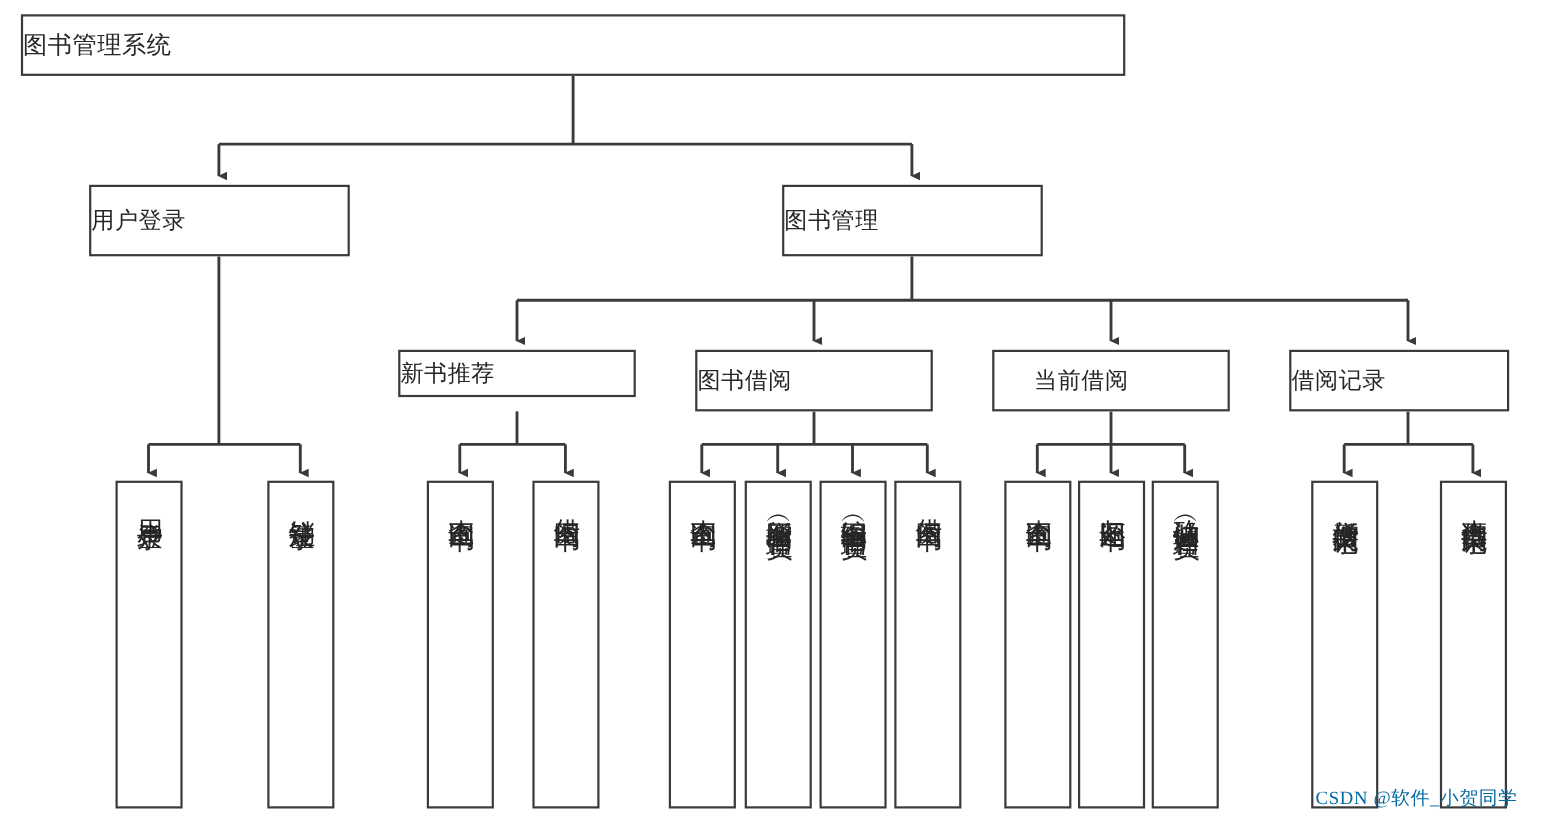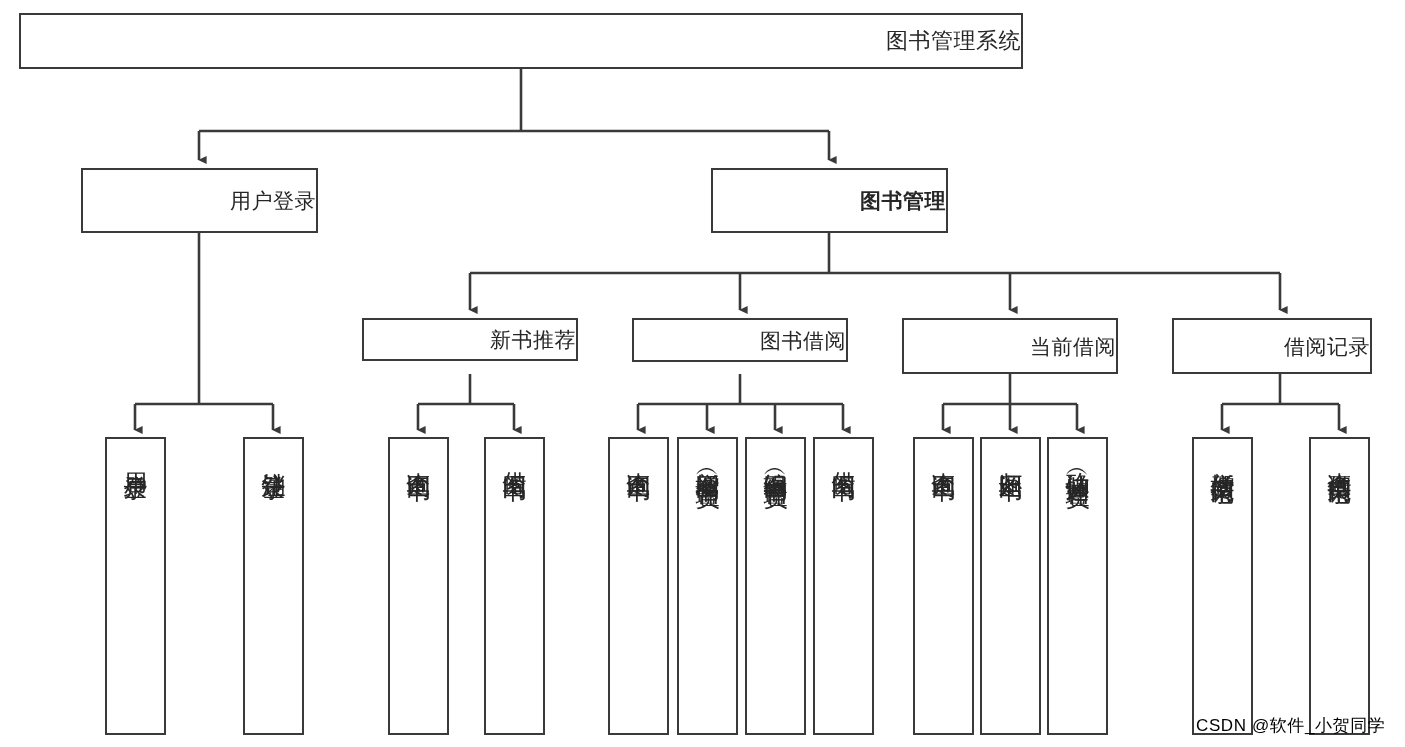--- a/index.html
+++ b/index.html
@@ -1,31 +1,31 @@
 <!DOCTYPE html>
 <html><head>
 <meta charset="utf-8">
 <style>
   html,body{margin:0;padding:0;background:#ffffff;}
   body{width:1405px;height:747px;overflow:hidden;font-family:"Liberation Sans","DejaVu Sans",sans-serif;}
   #diagram{position:relative;width:1405px;height:747px;background:#fff;}
   svg.links{position:absolute;left:0;top:0;width:1405px;height:747px;pointer-events:none;}
   .node{position:absolute;box-sizing:border-box;background:#ffffff;
-        border:2.5px solid #3a3a3a;display:flex;align-items:center;justify-content:flex-end;}
+        border:2.5px solid #3a3a3a;display:flex;align-items:center;justify-content:flex-start;}
   .node .lbl{color:#262626;letter-spacing:.5px;}
   .node.h .lbl{font-size:21px;line-height:1;white-space:nowrap;}
   .node.root .lbl{font-size:22px;}
   .node.v{align-items:flex-start;justify-content:center;padding-top:14px;}
   .node.v .lbl{
      writing-mode:vertical-rl; text-orientation:upright;
      font-size:24px; line-height:1.16; letter-spacing:2px;
      white-space:nowrap; text-align:left;
   }
-  .watermark{position:absolute;color:#000000;font-size:17px;white-space:nowrap;
-             letter-spacing:.6px;}
+  .watermark{position:absolute;color:#0369a1;font-size:17px;white-space:nowrap;
+             letter-spacing:.6px;font-family:Liberation Serif, serif;}
 </style>
 </head>
 <body>
 
 <div id="diagram">
 
   <svg class="links" viewBox="0 0 1405 747" xmlns="http://www.w3.org/2000/svg">
     <defs>
       <marker id="arrow" markerWidth="10" markerHeight="10" refX="4.2" refY="7.6" orient="auto" markerUnits="userSpaceOnUse">
         <path d="M0.3,0 L8.1,0 L4.2,8.4 z" fill="#3a3a3a"></path>
@@ -75,31 +75,31 @@
     </g>
   </svg>
 
   <div class="node h root" style="left:19px;top:13px;width:1004px;height:56px;">
     <span class="lbl">图书管理系统</span>
   </div>
 
   <div class="node h" style="left:81px;top:168px;width:237px;height:65px;">
     <span class="lbl">用户登录</span>
   </div>
-  <div class="node h" style="left:711px;top:168px;width:237px;height:65px;font-weight:bold;">
+  <div class="node h" style="left:711px;top:168px;width:237px;height:65px;">
     <span class="lbl">图书管理</span>
   </div>
 
   <div class="node h" style="left:362px;top:318px;width:216px;height:43px;">
     <span class="lbl">新书推荐</span>
   </div>
-  <div class="node h" style="left:632px;top:318px;width:216px;height:44px;">
+  <div class="node h" style="left:632px;top:318px;width:216px;height:56px;">
     <span class="lbl">图书借阅</span>
   </div>
-  <div class="node h" style="left:902px;top:318px;width:216px;height:56px;">
+  <div class="node h" style="left:902px;top:318px;width:216px;height:56px;padding-left:36px;">
     <span class="lbl">当前借阅</span>
   </div>
   <div class="node h" style="left:1172px;top:318px;width:200px;height:56px;">
     <span class="lbl">借阅记录</span>
   </div>
 
   <div class="node v" style="left:105px;top:437px;width:61px;height:298px;">
     <span class="lbl">用户登录</span>
   </div>
   <div class="node v" style="left:243px;top:437px;width:61px;height:298px;">

